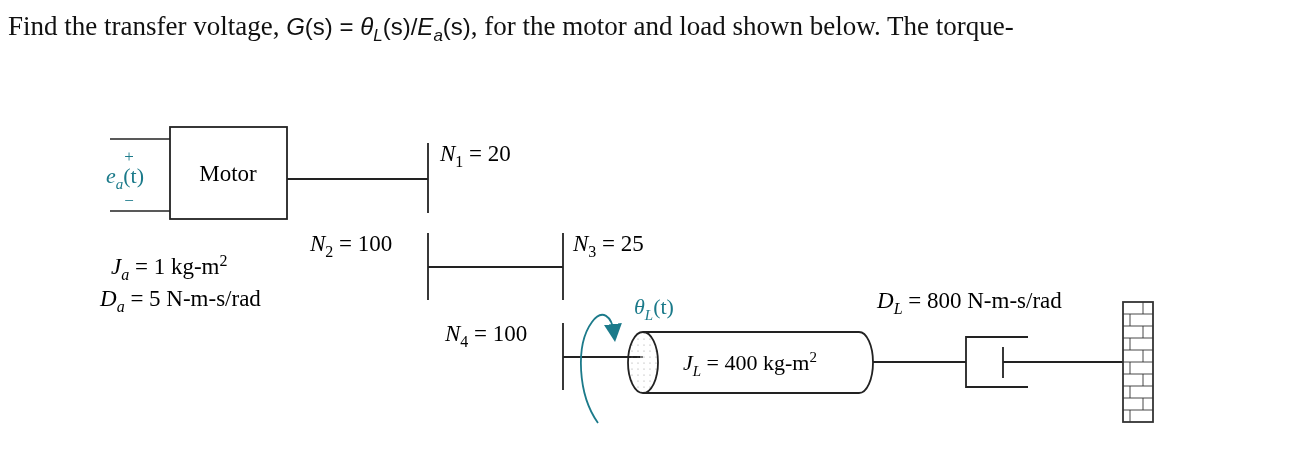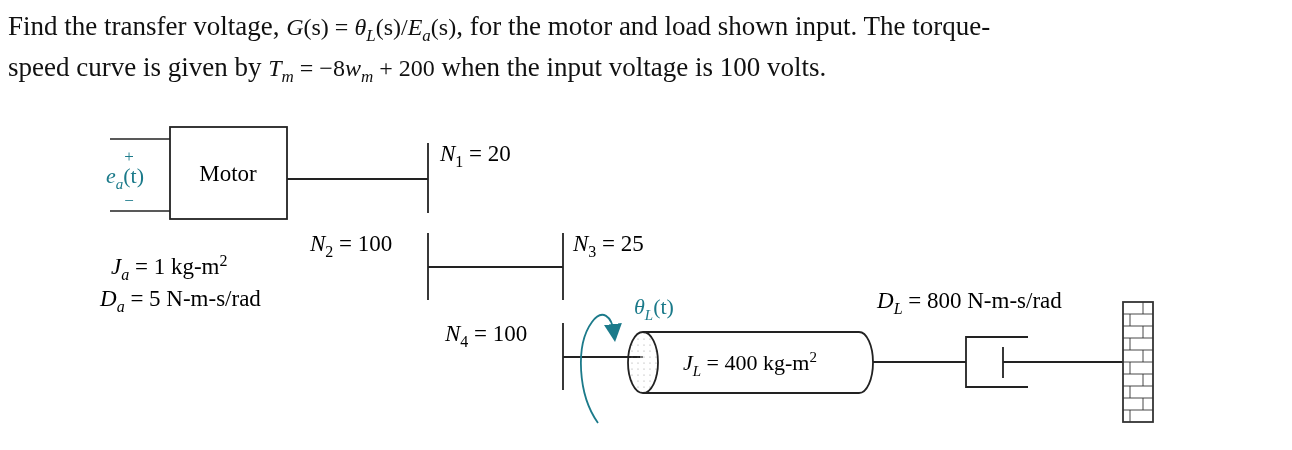--- a/index.html
+++ b/index.html
@@ -1,30 +1,29 @@
 <!DOCTYPE html>
 <html><head>
 <meta charset="utf-8">
 <style>
   html, body { margin: 0; padding: 0; background: #ffffff; }
   body { width: 1292px; height: 450px; position: relative; overflow: hidden; font-family: "Liberation Serif", serif; color: #111; }
   .problem { position: absolute; left: 8px; top: 6px; width: 1280px; font-size: 27px; line-height: 40px; }
   .problem .line { white-space: nowrap; display: block; }
-  .math { font-family: Liberation Serif, serif; font-size: 24px; }
+  .math { font-family: Liberation Sans, sans-serif; font-size: 24px; }
   .math i { font-style: italic; }
   .math sub { font-size: 17px; vertical-align: -6px; line-height: 0; }
   svg.diagram { position: absolute; left: 0; top: 0; }
   svg text { font-family: "Liberation Serif", serif; }
 </style>
 </head>
 <body>
 
 <div class="problem">
-  <span class="line"><span>Find the transfer voltage, </span><span class="math"><i>G</i><span>(s)</span><span> = </span><i>θ</i><sub><i>L</i></sub><span>(s)/</span><i>E</i><sub><i>a</i></sub><span>(s)</span></span><span>, for the motor and load shown input. The torque-</span></span>
-  <span class="line"><span>speed curve is given by </span><span class="math"><i>T</i><sub><i>m</i></sub><span> = −8</span><i>w</i><sub><i>m</i></sub><span> + 200</span></span><span> when the input voltage is 100 volts.</span></span>
+  <span class="line"><span>Find the transfer voltage, </span><span class="math"><i>G</i><span>(s)</span><span> = </span><i>θ</i><sub><i>L</i></sub><span>(s)/</span><i>E</i><sub><i>a</i></sub><span>(s)</span></span><span>, for the motor and load shown below. The torque-</span></span>
 </div>
 
 <svg class="diagram" width="1292" height="450" viewBox="0 0 1292 450">
   <defs>
     <marker id="arrowhead" markerWidth="10" markerHeight="10" refX="5" refY="5" orient="auto">
       <path d="M0,0 L10,5 L0,10 z" fill="#1b7a8a"></path>
     </marker>
     <pattern id="dots" width="6" height="6" patternUnits="userSpaceOnUse">
       <circle cx="2" cy="3" r="0.6" fill="#999"></circle>
     </pattern>

